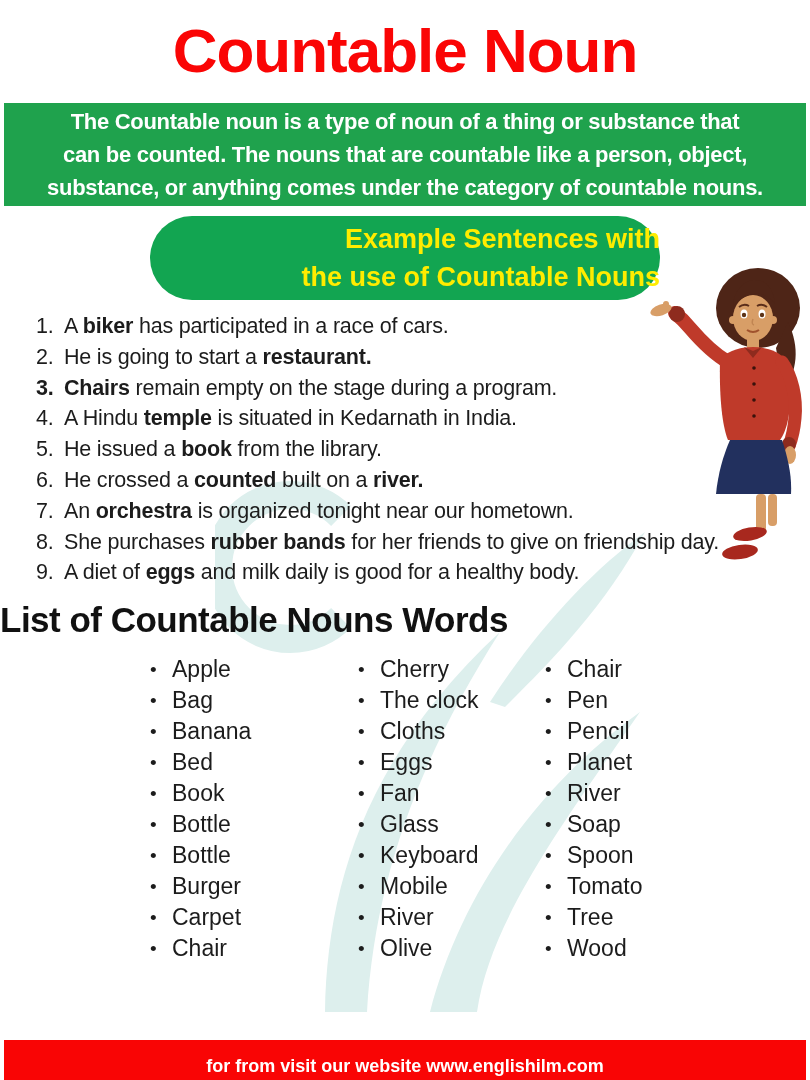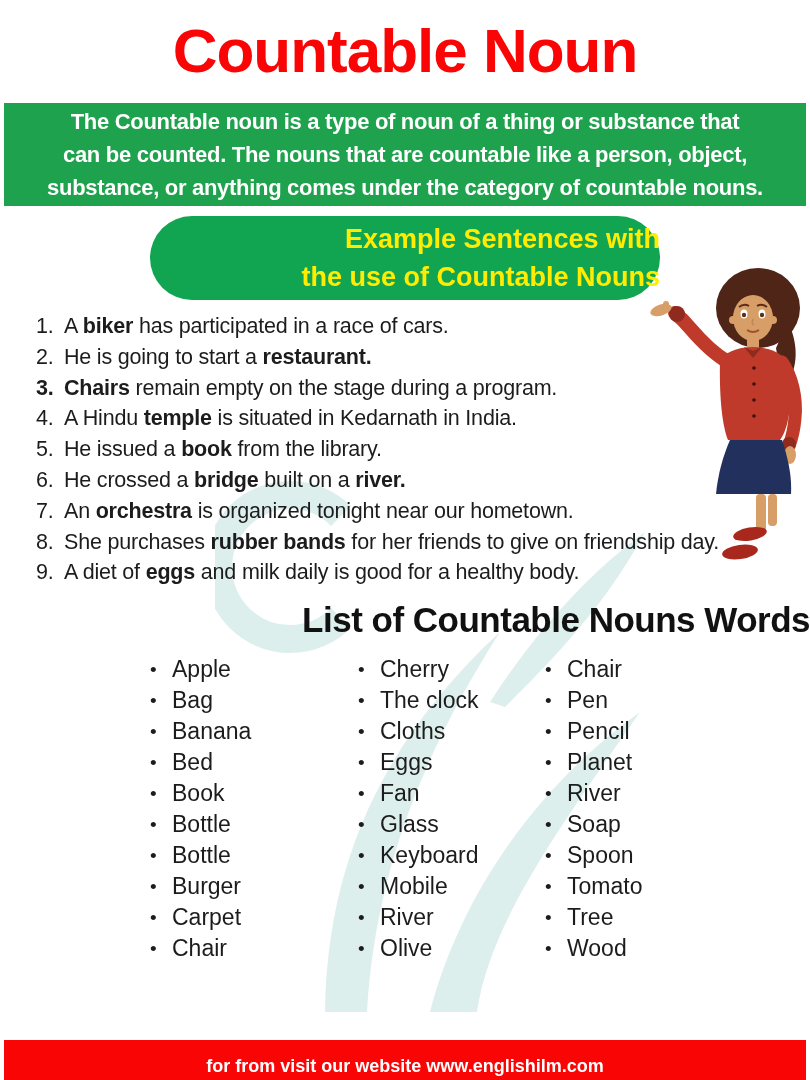--- a/index.html
+++ b/index.html
@@ -24,21 +24,21 @@
 
   .pill{width:510px; margin:10px auto 0; background:var(--pill-green); border-radius:52px;
         color:var(--pill-yellow); font-weight:bold; font-size:27px; line-height:38px;
         text-align:right; padding:4px 0; position:relative; z-index:1;}
 
   .sentences{margin:11px 0 0 36px; position:relative; z-index:1;}
   .sentence{display:flex; font-size:21.5px; line-height:30.8px; letter-spacing:-0.2px;}
   .sentence .num{width:28px; flex:none;}
   .sentence b, .sentence .num.bold{font-weight:bold;}
 
-  .list-heading{margin-top:10px; text-align:right; font-size:35px; font-weight:bold;
+  .list-heading{margin-top:10px; text-align:left; font-size:35px; font-weight:bold;
                 letter-spacing:-0.5px; line-height:44px; color:#111;
                 position:relative; z-index:1;}
 
   .columns{display:flex; margin:12px 0 0 150px; position:relative; z-index:1;}
   .col{flex:none;}
   .col-0{width:208px;} .col-1{width:187px;} .col-2{width:180px;}
   .word-row{display:flex; font-size:23px; line-height:31px;}
   .word-row .bullet{width:22px; flex:none; font-size:19px;}
 
   .footer{position:absolute; left:4px; right:4px; bottom:0; height:52px;
@@ -137,21 +137,21 @@
       <div class="sentence">
         <span class="num">4.</span>
         <span class="text">A Hindu <b>temple</b> is situated in Kedarnath in India.</span>
       </div>
       <div class="sentence">
         <span class="num">5.</span>
         <span class="text">He issued a <b>book</b> from the library.</span>
       </div>
       <div class="sentence">
         <span class="num">6.</span>
-        <span class="text">He crossed a <b>bridge</b> built on a <b>river.</b></span>
+        <span class="text">He crossed a <b>counted</b> built on a <b>river.</b></span>
       </div>
       <div class="sentence">
         <span class="num">7.</span>
         <span class="text">An <b>orchestra</b> is organized tonight near our hometown.</span>
       </div>
       <div class="sentence">
         <span class="num">8.</span>
         <span class="text">She purchases <b>rubber bands</b> for her friends to give on friendship day.</span>
       </div>
       <div class="sentence">

